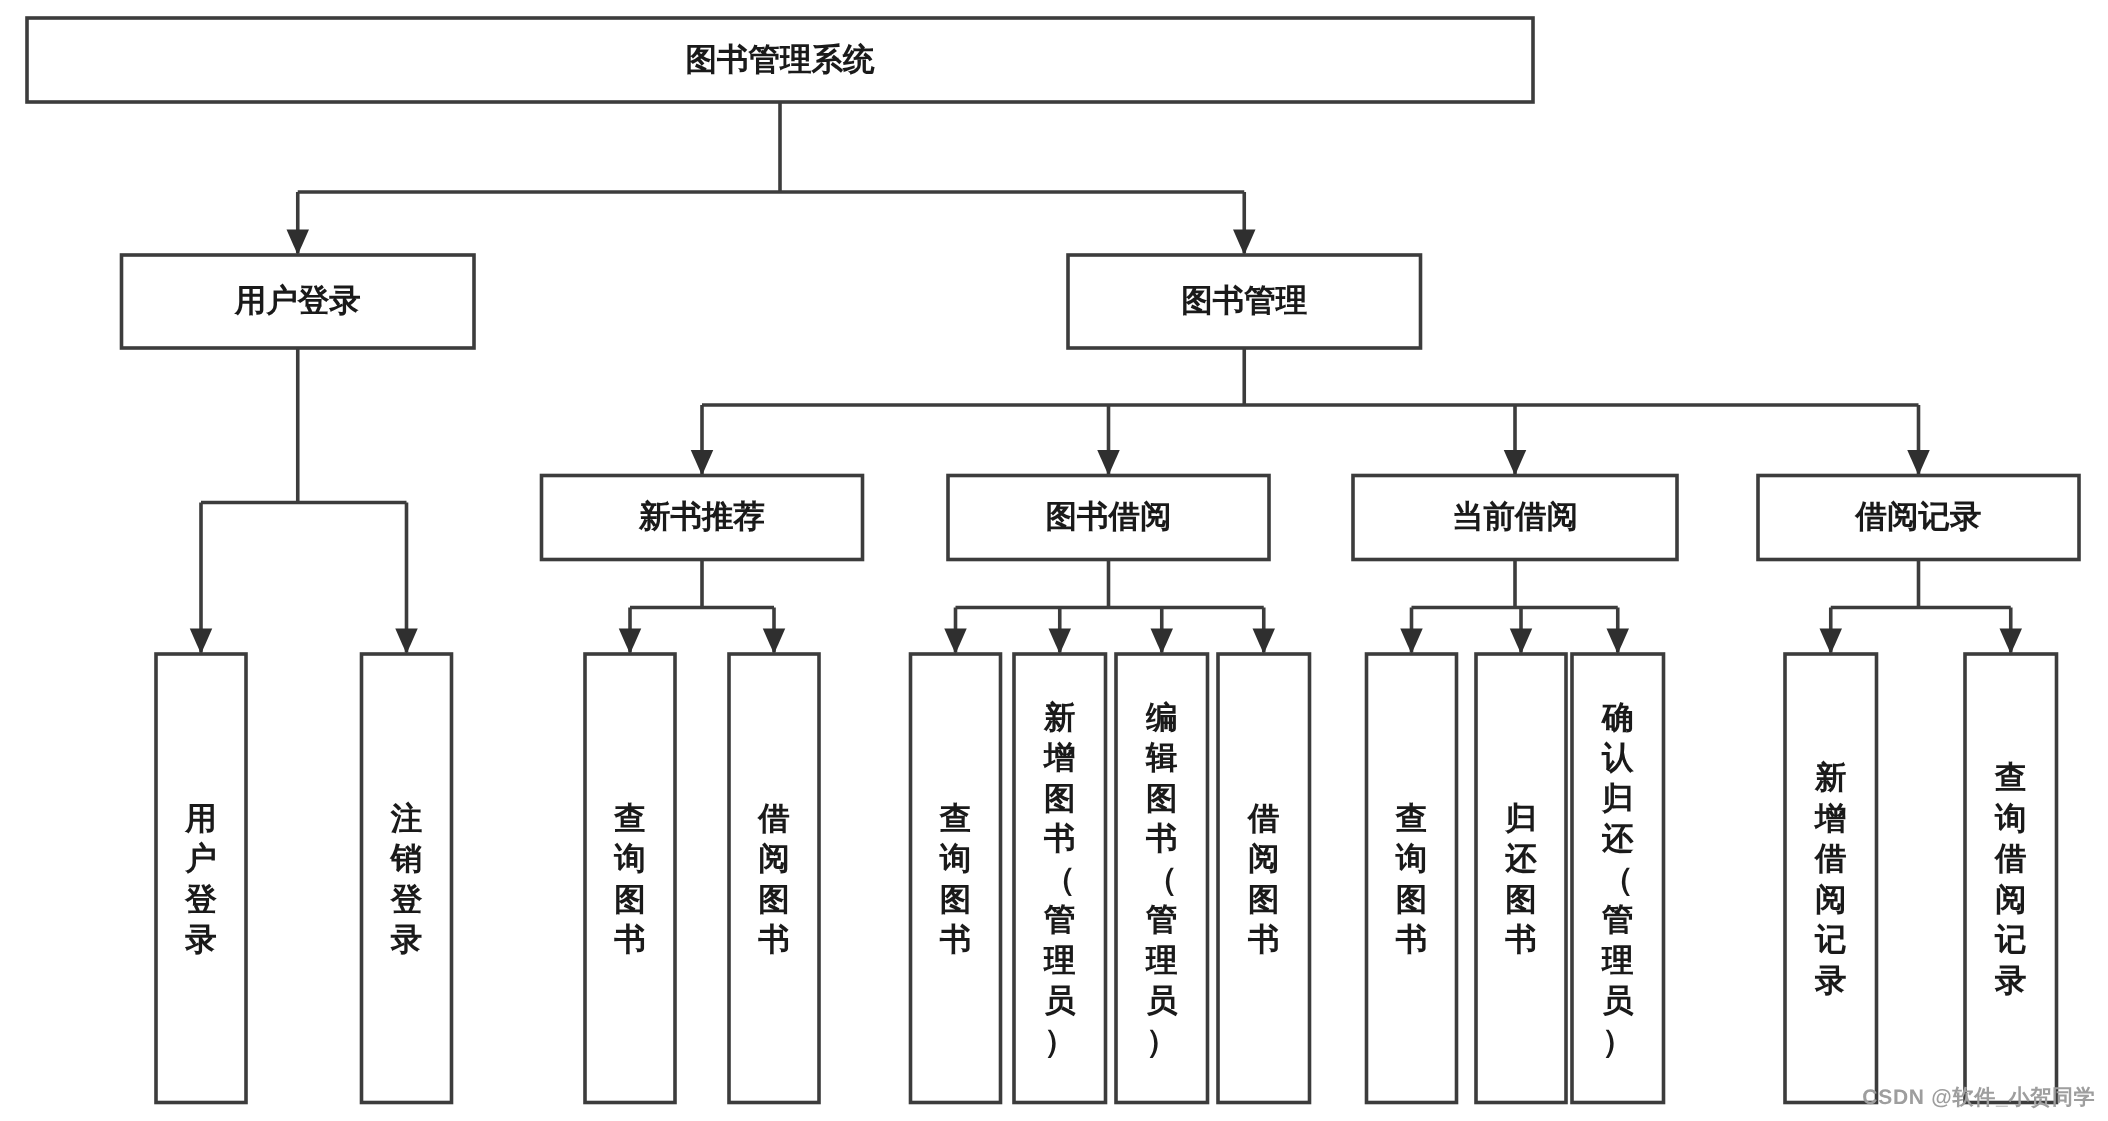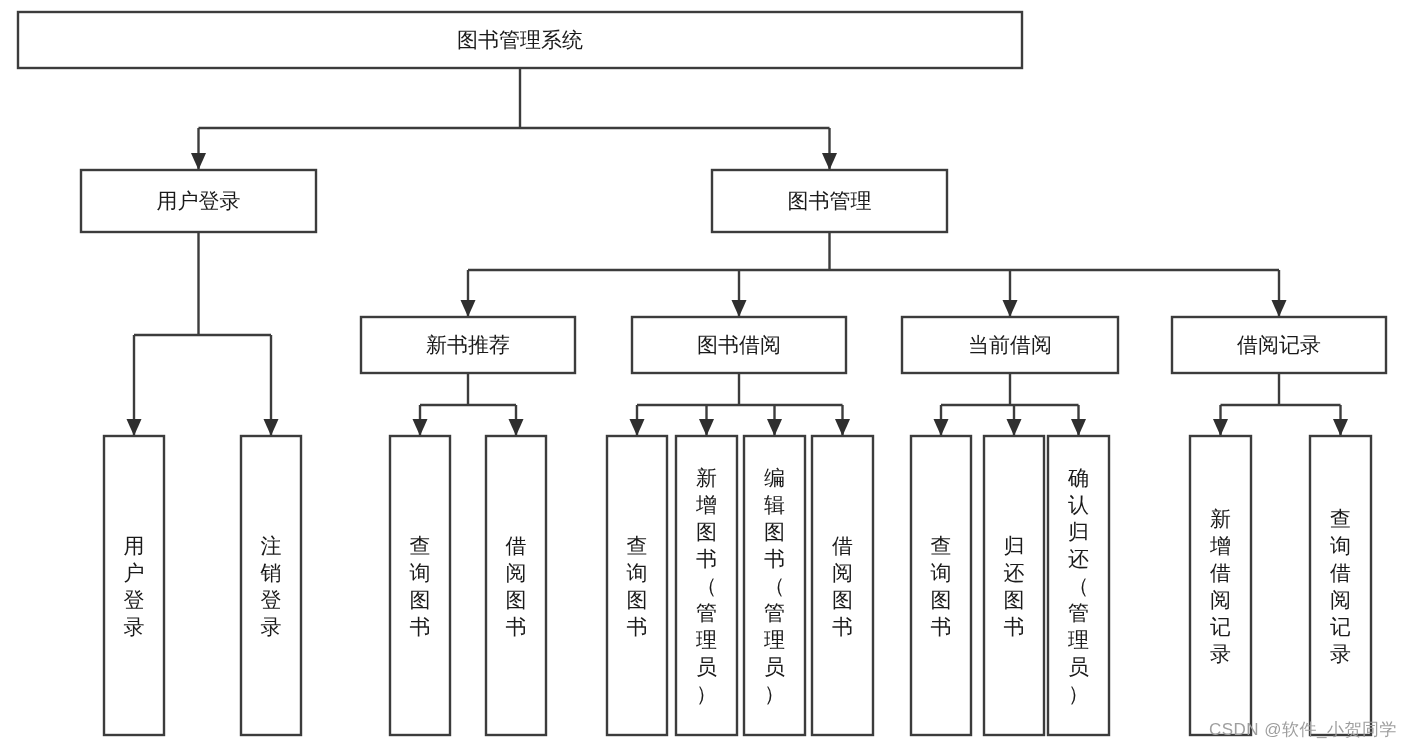--- a/index.html
+++ b/index.html
@@ -11,20 +11,21 @@
     width: 1405px;
     height: 747px;
     overflow: hidden;
     font-family: "Liberation Sans", sans-serif;
   }
   #diagram-root {
     position: relative;
     width: 1405px;
     height: 747px;
     background: #ffffff;
+    font-weight: bold;
   }
   svg.canvas {
     position: absolute;
     left: 0;
     top: 0;
     width: 1405px;
     height: 747px;
   }
   .node-rect {
     fill: #ffffff;
@@ -46,21 +47,21 @@
     font-size: 21px;
     fill: #1a1a1a;
     text-anchor: middle;
     dominant-baseline: middle;
   }
   .watermark {
     position: absolute;
     right: 8px;
     bottom: 6px;
     font-family: "Liberation Sans", sans-serif;
-    font-size: 17px;
+    font-size: 14px;
     color: #9e9e9e;
     letter-spacing: 0.5px;
     user-select: none;
     pointer-events: none;
   }
 </style>
 </head>
 <body>
 
 <div id="diagram-root">

